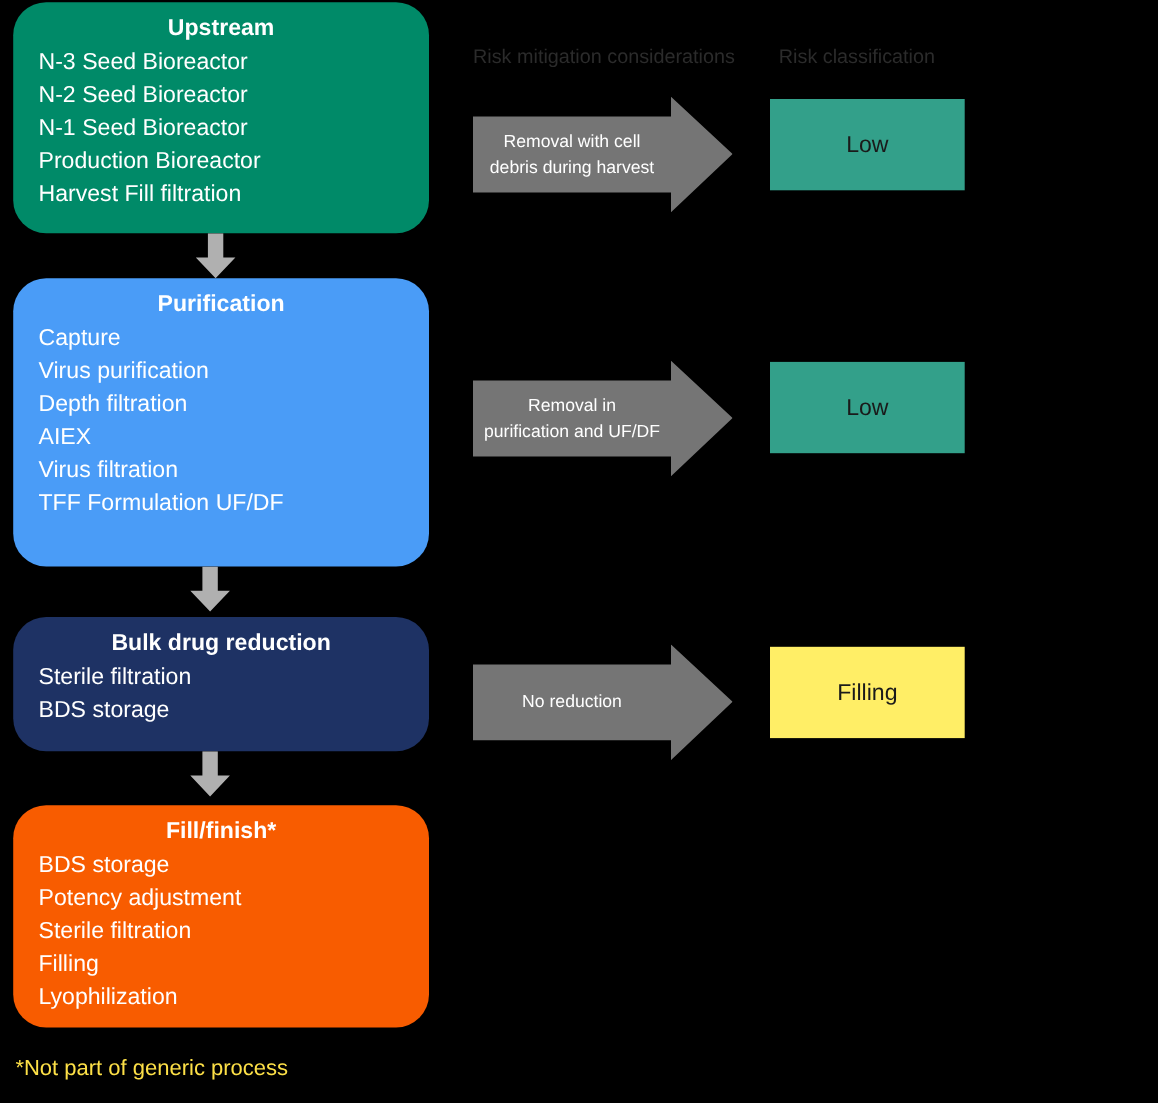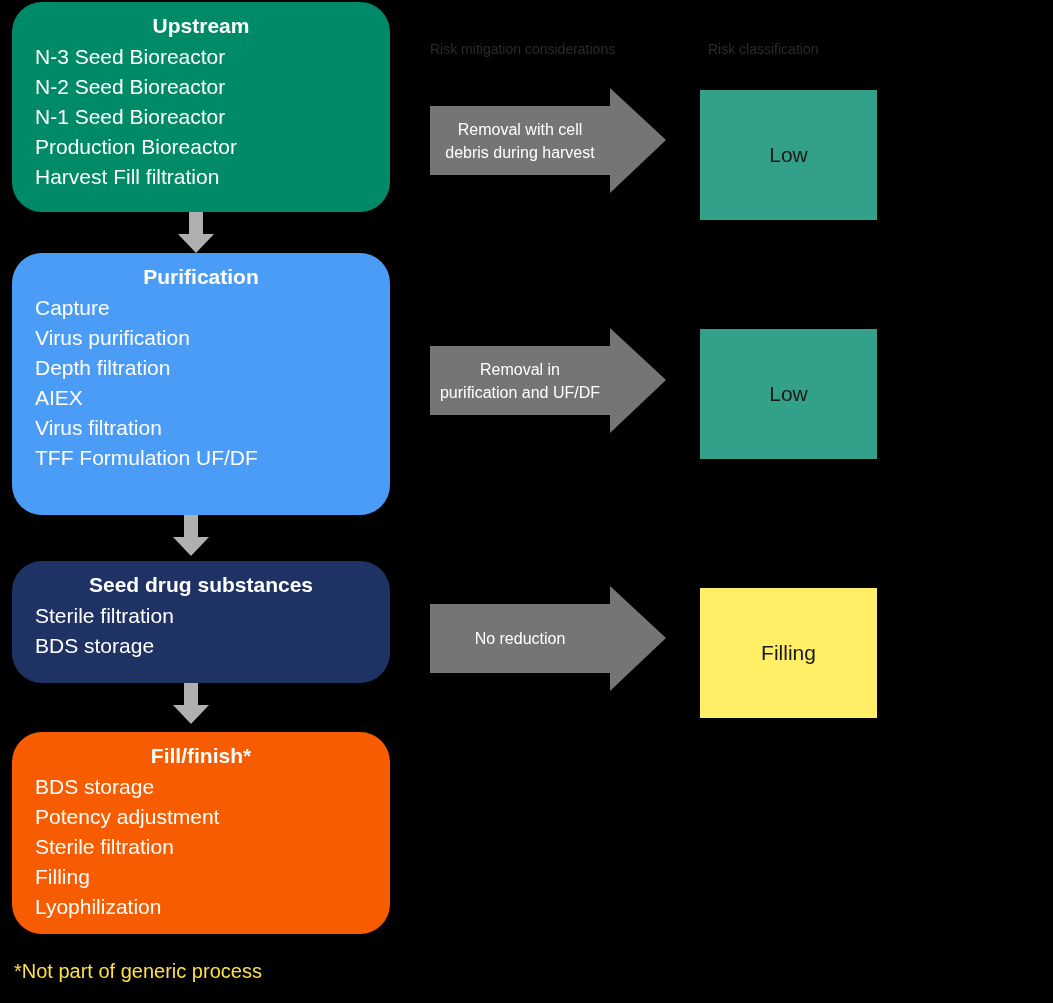--- a/index.html
+++ b/index.html
@@ -41,21 +41,21 @@
   
   .connector { position:absolute; width:40px; height:42px; }
   .connector svg { display:block; }
   #connector-1 { left:176px; top:212px; }
   #connector-2 { left:171px; top:515px; }
   #connector-3 { left:171px; top:683px; }
 
   
   .col-header {
     position:absolute;
-    font-size:14px;
+    font-size:18px;
     color:#2b2b2b;
     white-space:nowrap;
   }
   #header-mitigation     { left:430px; top:41px; }
   #header-classification { left:708px; top:41px; }
 
   
   .mit-arrow { position:absolute; width:236px; height:105px;text-decoration:underline; }
   .mit-arrow svg { position:absolute; left:0; top:0; }
   .mit-arrow .mit-label {
@@ -70,21 +70,21 @@
     text-align:center;
     padding:0 6px;
   }
   #mit-arrow-1 { left:430px; top:88px; }
   #mit-arrow-2 { left:430px; top:328px; }
   #mit-arrow-3 { left:430px; top:586px; }
 
   
   .risk-box {
     position:absolute;
-    width:177px; height:130px;
+    width:177px; height:83px;
     display:flex; align-items:center; justify-content:center;
     font-size:21px;
     color:#1a1a1a;
   }
   #risk-box-1 { left:700px; top:90px;  background:#33a08a; }
   #risk-box-2 { left:700px; top:329px; background:#33a08a; }
   #risk-box-3 { left:700px; top:588px; background:#ffee66; }
 
   
   #footnote {
@@ -132,21 +132,21 @@
     </ul>
   </div>
 
   <div id="connector-2" class="connector">
     <svg width="40" height="42" viewBox="0 0 40 42">
       <polygon points="13,0 27,0 27,22 38,22 20,41 2,22 13,22" fill="#b0b0b0"></polygon>
     </svg>
   </div>
 
   <div id="stage-bds" class="stage-box">
-    <div class="stage-title">Seed drug substances</div>
+    <div class="stage-title">Bulk drug reduction</div>
     <ul class="stage-items">
       <li>Sterile filtration</li>
       <li>BDS storage</li>
     </ul>
   </div>
 
   <div id="connector-3" class="connector">
     <svg width="40" height="42" viewBox="0 0 40 42">
       <polygon points="13,0 27,0 27,22 38,22 20,41 2,22 13,22" fill="#b0b0b0"></polygon>
     </svg>

